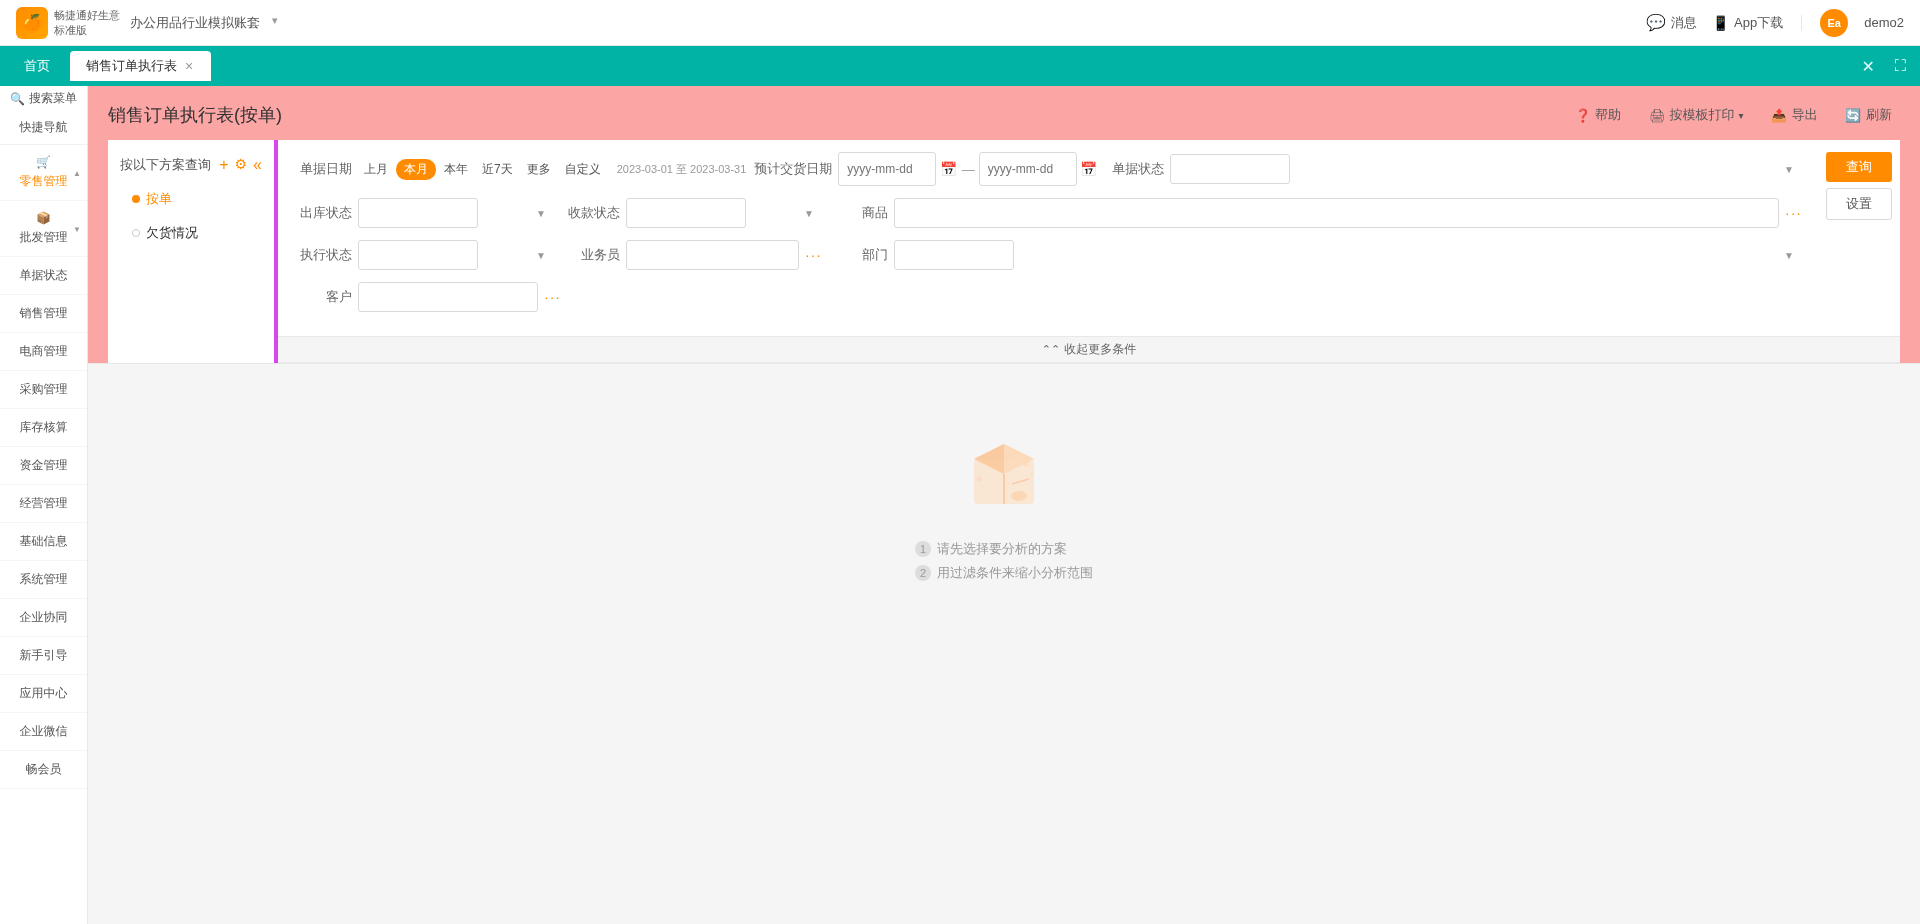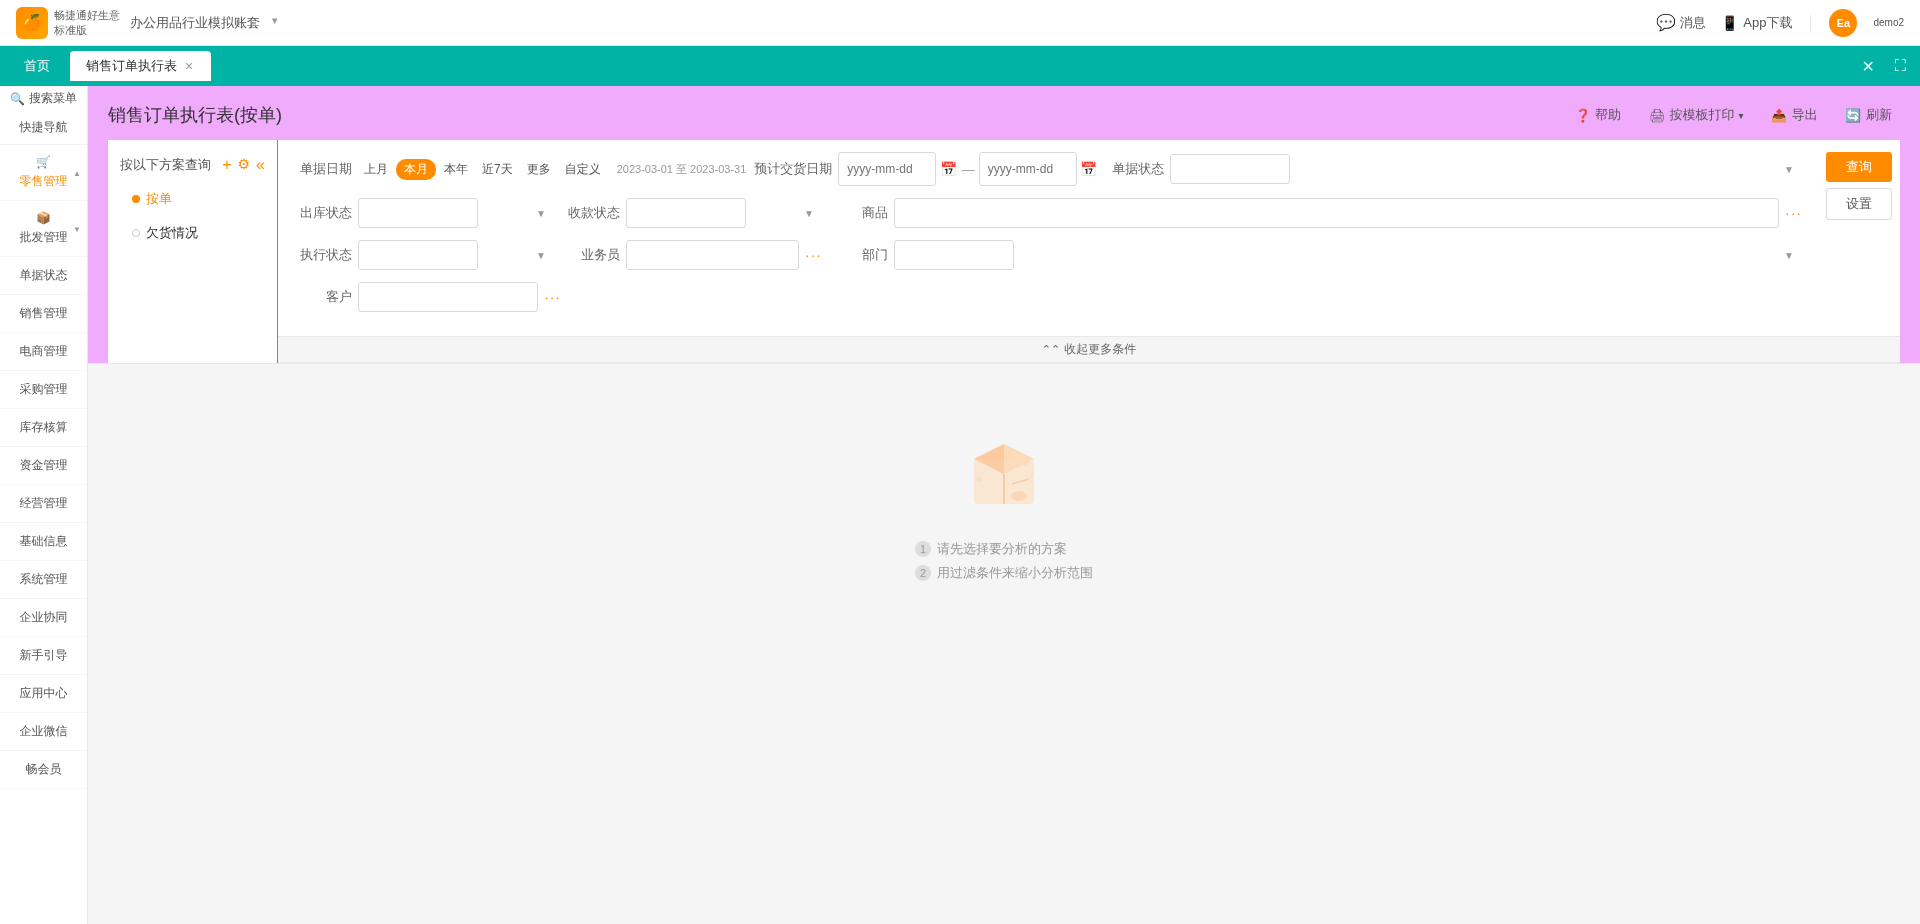--- a/index.html
+++ b/index.html
@@ -9,21 +9,21 @@
     .top-nav { background: #fff; height: 46px; display: flex; align-items: center; justify-content: space-between; padding: 0 16px; border-bottom: 1px solid #e8e8e8; flex-shrink: 0; }
     .top-nav-left { display: flex; align-items: center; gap: 10px; }
     .logo-area { display: flex; align-items: center; gap: 6px; }
     .logo-icon { width: 32px; height: 32px; background: linear-gradient(135deg, #ff8c00, #ffa500); border-radius: 6px; display: flex; align-items: center; justify-content: center; color: white; font-size: 16px; }
     .logo-text { font-size: 11px; color: #666; line-height: 1.3; }
     .nav-title { font-size: 13px; color: #555; display: flex; gap: 12px; }
     .nav-title-icon { color: #999; font-size: 11px; }
     .top-nav-right { display: flex; align-items: center; gap: 16px; }
     .nav-action { display: flex; align-items: center; gap: 4px; font-size: 13px; color: #555; cursor: pointer; }
     .user-avatar { width: 28px; height: 28px; border-radius: 50%; background: #ff8c00; display: flex; align-items: center; justify-content: center; color: white; font-size: 12px; overflow: hidden; }
-    .user-name { font-size: 10px; color: #555; cursor: pointer; }
+    .user-name { font-size: 13px; color: #555; cursor: pointer; }
 
     
     .tab-bar { background: #00b3a4; height: 40px; display: flex; align-items: center; padding: 0 0 0 8px; flex-shrink: 0; gap: 4px; }
     .tab-item { padding: 0 16px; height: 30px; display: flex; align-items: center; cursor: pointer; border-radius: 4px 4px 0 0; font-size: 13px; color: rgba(255,255,255,0.85); gap: 6px; }
     .tab-item.home { background: transparent; color: white; justify-content: flex-end; }
     .tab-item.active { background: #fff; color: #333; }
     .tab-close { font-size: 14px; color: #999; cursor: pointer; padding: 0 2px; }
     .tab-bar-actions { margin-left: auto; display: flex; align-items: center; padding-right: 8px; gap: 8px; }
     .tab-bar-btn { color: rgba(255,255,255,0.9); cursor: pointer; font-size: 16px; padding: 2px 6px; }
 
@@ -36,29 +36,29 @@
     .sidebar-quick { padding: 8px 0; border-bottom: 1px solid #f0f0f0; text-align: center; font-size: 12px; color: #555; cursor: pointer; padding: 8px 4px; }
     .sidebar-item { padding: 10px 4px; text-align: center; font-size: 12px; color: #555; cursor: pointer; display: flex; flex-direction: column; align-items: center; gap: 4px; border-bottom: 1px solid #f5f5f5; position: relative; }
     .sidebar-item.active { color: #ff8c00; }
     .sidebar-item.expandable::after { content: '▲'; font-size: 8px; position: absolute; right: 6px; top: 50%; transform: translateY(-50%); color: #999; }
     .sidebar-item.collapsed::after { content: '▼'; }
 
     
     .content-area { flex: 1; overflow-y: auto; background: #f5f5f5; }
 
     
-    .page-header { background: #f0abfc; padding: 16px 20px 0 20px; border-bottom: 1px solid #e8e8e8; }
+    .page-header { background: #fca5a5; padding: 16px 20px 0 20px; border-bottom: 1px solid #e8e8e8; }
     .page-header-top { display: flex; align-items: center; justify-content: space-between; margin-bottom: 12px; }
     .page-title { font-size: 18px; font-weight: 500; color: #333; }
     .page-header-actions { display: flex; align-items: center; gap: 12px; }
     .page-action-btn { display: flex; align-items: center; gap: 4px; font-size: 13px; color: #555; cursor: pointer; padding: 4px 8px; border-radius: 3px; }
 
     
     .filter-panel { display: flex; background: #fff; }
-    .filter-sidebar { width: 170px; border-right: 1px solid #d946ef; padding: 12px 0; flex-shrink: 0; }
+    .filter-sidebar { width: 170px; border-right: 4px solid #d946ef; padding: 12px 0; flex-shrink: 0; }
     .filter-sidebar-title { padding: 4px 12px 8px 12px; display: flex; align-items: center; justify-content: space-between; font-size: 13px; color: #555; }
     .filter-sidebar-title-actions { display: flex; gap: 6px; }
     .filter-sidebar-action { color: #ff8c00; cursor: pointer; font-size: 16px; }
     .filter-sidebar-item { padding: 8px 12px 8px 24px; font-size: 13px; cursor: pointer; display: flex; align-items: center; gap: 6px; }
     .filter-sidebar-item.active { color: #ff8c00; }
     .filter-sidebar-item .item-dot { width: 8px; height: 8px; background: #ff8c00; border-radius: 50%; }
 
     
     .filter-form { flex: 1; padding: 12px 16px; }
     .filter-row { display: flex; align-items: center; gap: 8px; margin-bottom: 12px; flex-wrap: wrap; }

